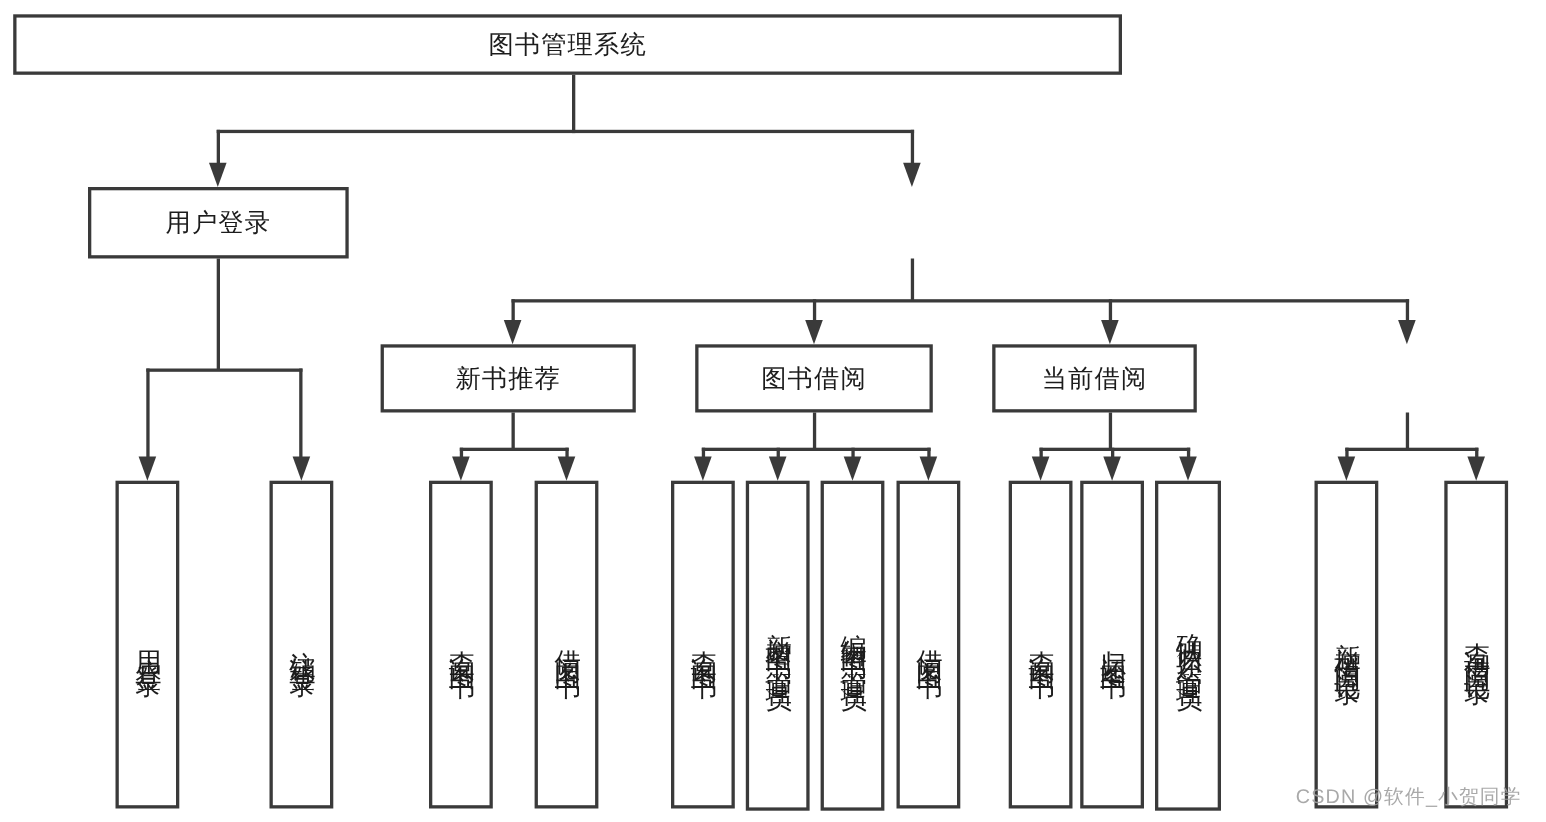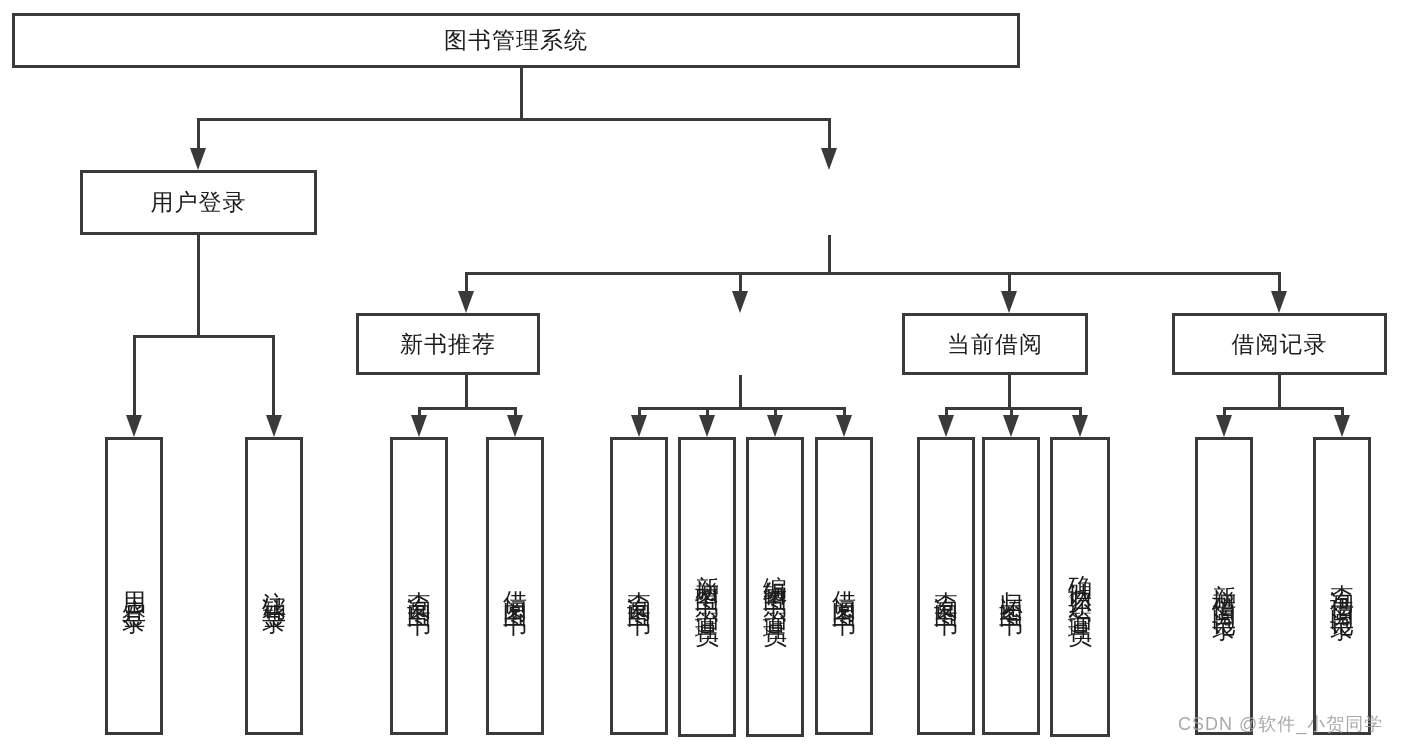--- a/index.html
+++ b/index.html
@@ -57,28 +57,28 @@
 <div class="stage">
 
   <div class="box" style="left:12px;top:13px;width:1008px;height:55px">
     <span class="t">图书管理系统</span>
   </div>
 
   <div class="box" style="left:80px;top:170px;width:237px;height:65px">
     <span class="t">用户登录</span>
   </div>
 
-  <div class="box" style="left:356px;top:313px;width:184px;height:62px">
+  <div class="box" style="left:346px;top:313px;width:232px;height:62px">
     <span class="t">新书推荐</span>
+  </div>
+  <div class="box" style="left:632px;top:313px;width:216px;height:62px">
+    <span class="t">图书借阅</span>
   </div>
   <div class="box" style="left:902px;top:313px;width:186px;height:62px">
     <span class="t">当前借阅</span>
-  </div>
-  <div class="box" style="left:1172px;top:313px;width:215px;height:62px">
-    <span class="t">借阅记录</span>
   </div>
 
   <div class="box" style="left:105px;top:437px;width:58px;height:298px">
     <span class="vt">用户登录</span>
   </div>
   <div class="box" style="left:245px;top:437px;width:58px;height:298px">
     <span class="vt">注销登录</span>
   </div>
 
   <div class="box" style="left:390px;top:437px;width:58px;height:298px">

